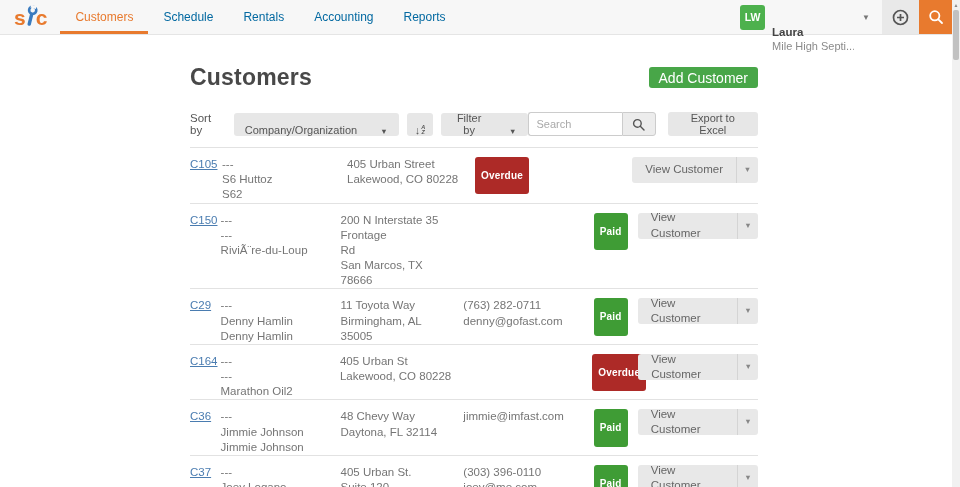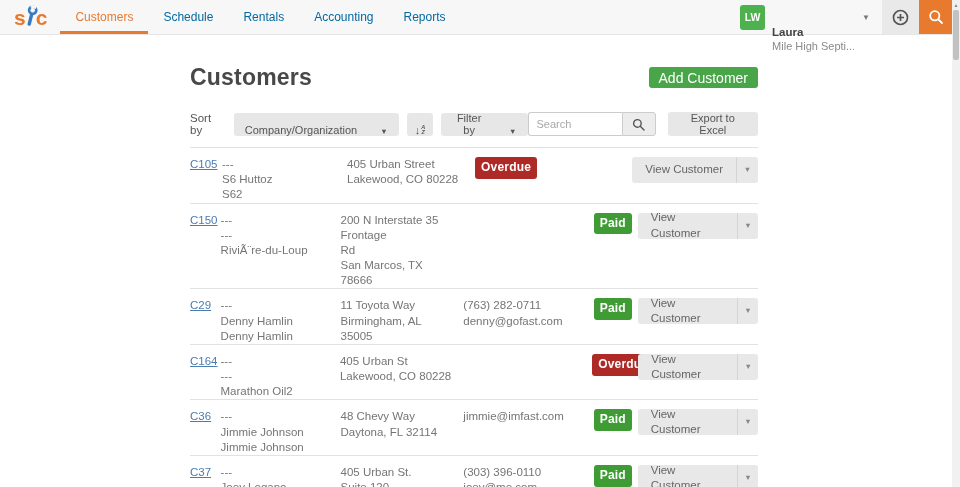--- a/index.html
+++ b/index.html
@@ -65,22 +65,22 @@
   
   .ctable { margin-top:11px; border-top:1px solid #e2e2e2; }
   .crow { display:flex; border-bottom:1px solid #e2e2e2; min-height:55px;
     padding-top:9px; font-size:11.5px; color:#757575; line-height:1.32; }
   .col-id { width:32px; }
   .id-link { color:var(--link); text-decoration:underline; cursor:pointer; }
   .col-name { width:125px; padding-right:8px; }
   .col-addr { width:128px; padding-right:8px; }
   .col-contact { width:136px; padding-right:6px; }
   .col-badge { width:46px; }
-  .badge { display:inline-block; color:#fff; font-size:12px; font-weight:bold;
-    padding:3px 6px; border-radius:3px; letter-spacing:0.2px; }
+  .badge { display:inline-block; color:#fff; font-size:10px; font-weight:bold;
+    padding:12px 6px; border-radius:3px; letter-spacing:0.2px; }
   .col-action { margin-left:auto; }
   .vc-btn { display:flex; align-items:stretch; height:26px; background:#e8e8e8;
     border-radius:3px; overflow:hidden; cursor:pointer; }
   .vc-main { display:flex; align-items:center; padding:0 13px; font-size:11.5px; color:#666; }
   .vc-caret { display:flex; align-items:center; justify-content:center; width:22px;
     border-left:1px solid #d4d4d4; color:#888; font-size:7.5px; }
 </style>
 </head>
 <body>
 

